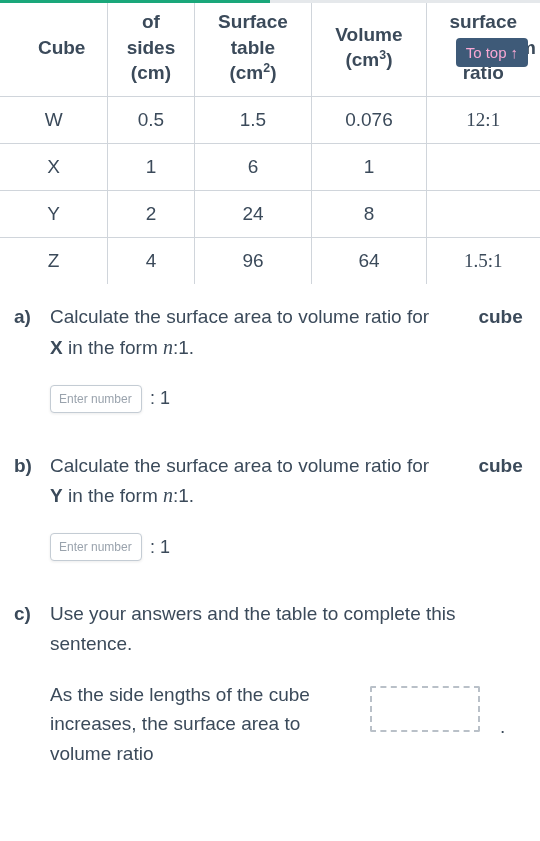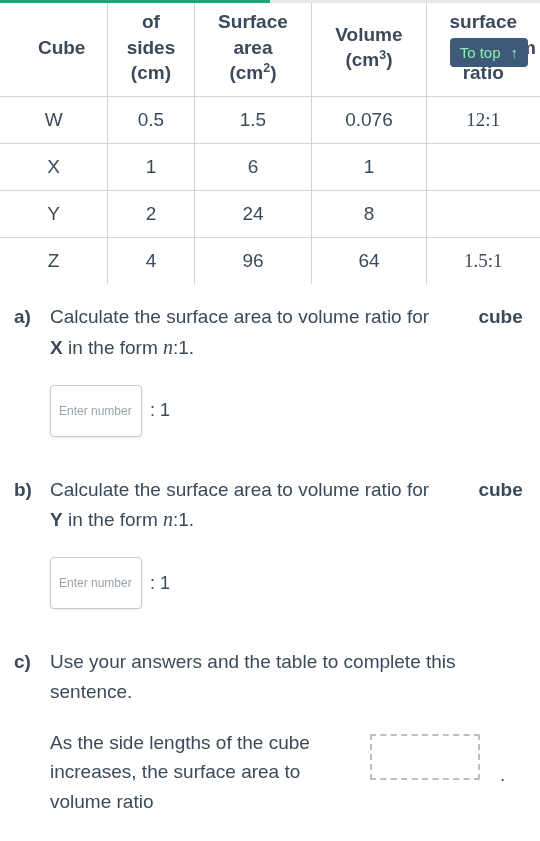--- a/index.html
+++ b/index.html
@@ -49,21 +49,21 @@
   .answer-row {
     margin-top: 22px;
     margin-left: 36px;
     display: flex;
     align-items: center;
     gap: 8px;
     font-size: 18px;
   }
   .num-input {
     width: 92px;
-    height: 52px;
+    height: 28px;
     border: 1px solid #c4ccd4;
     border-radius: 4px;
     box-shadow: 0 1px 3px rgba(0,0,0,0.08);
     font-size: 12px;
     color: #9aa3ad;
     padding: 0 8px;
     background: #fff;
   }
   .num-input::placeholder { color: #9aa3ad; }
   .sentence-block {
@@ -82,27 +82,27 @@
     border: 2px dashed #b9c0c8;
     border-radius: 2px;
     margin-top: 6px;
   }
   .period { align-self: center; margin-top: 6px; font-size: 19px; }
   .to-top {
     position: absolute;
     top: 38px;
     right: 12px;
     background: #3e5a78;
-    color: #86efac;
+    color: #f9a8d4;
     font-size: 15px;
     padding: 6px 10px;
     border-radius: 4px;
     display: flex;
     align-items: center;
-    gap: 10px;
+    gap: 4px;
     cursor: pointer;
     margin-left: 8px;
   }
   .to-top .arrow { font-size: 15px; }
   .top-accent {
     height: 3px;
     background: linear-gradient(to right, #1aa77a 0 50%, #e5e8eb 50% 100%);
   }
 </style>
 </head>
@@ -120,21 +120,21 @@
   <thead>
     <tr>
       <th><span>Cube</span></th>
       <th>
         <span>of</span><br>
         <span>sides</span><br>
         <span>(cm)</span>
       </th>
       <th>
         <span>Surface</span><br>
-        <span>area</span><br>
+        <span>table</span><br>
         <span>(cm</span><sup>2</sup><span>)</span>
       </th>
       <th>
         <span>Volume</span><br>
         <span>(cm</span><sup>3</sup><span>)</span>
       </th>
       <th>
         <span>surface</span><br>
         <span style="visibility:hidden">x</span><span style="float:right">um</span><br>
         <span>ratio</span>

